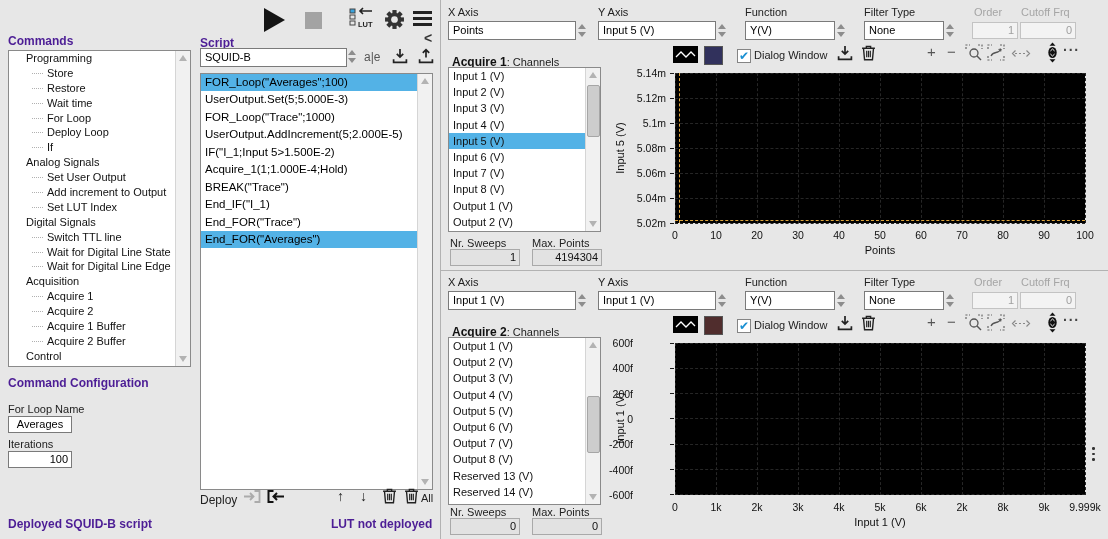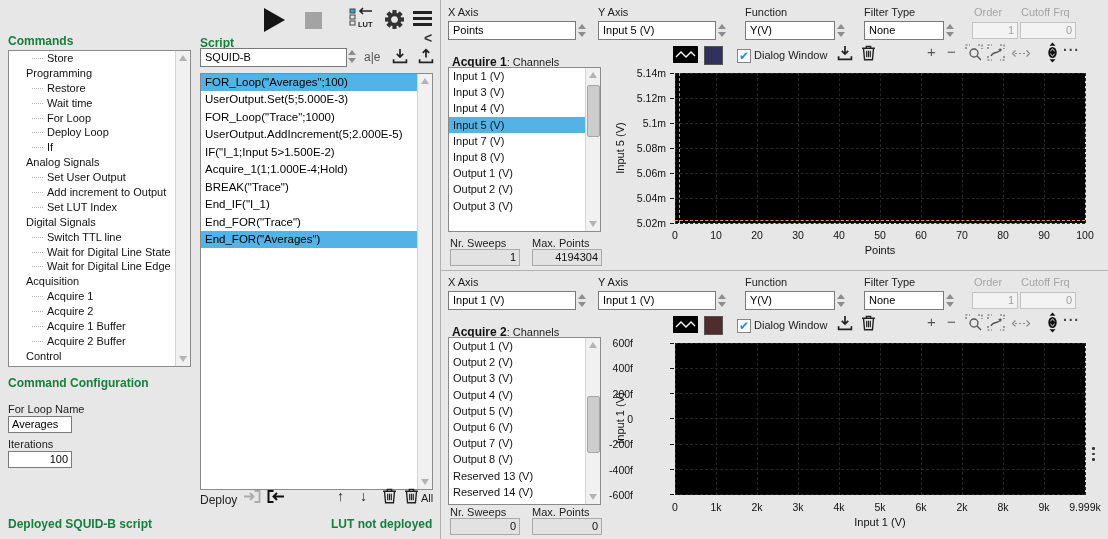--- a/index.html
+++ b/index.html
@@ -3,21 +3,21 @@
 <meta charset="utf-8">
 <style>
   html,body{margin:0;padding:0;}
   body{
     width:1108px;height:539px;position:relative;overflow:hidden;
     background:#e7e7e7;
     font-family:"Liberation Sans","DejaVu Sans",sans-serif;
     -webkit-font-smoothing:antialiased;
   }
   .abs{position:absolute;}
-  .hdg{position:absolute;font-size:12px;font-weight:bold;color:#15803d;white-space:nowrap;}
+  .hdg{position:absolute;font-size:12px;font-weight:bold;color:#4c1d95;white-space:nowrap;}
   .lbl{position:absolute;font-size:11px;color:#222;white-space:nowrap;}
   .lbl.dis{color:#a5a5a5;}
   .listbox{position:absolute;background:#fff;border:1px solid #8a8a8a;overflow:hidden;}
   
   .sb{position:absolute;right:0;top:0;bottom:0;width:14px;background:#f1f1f1;border-left:1px solid #d5d5d5;}
   .sb .aru,.sb .ard{position:absolute;left:3px;width:0;height:0;border-left:4px solid transparent;border-right:4px solid transparent;}
   .sb .aru{top:4px;border-bottom:6px solid #b3b3b3;}
   .sb .ard{bottom:4px;border-top:6px solid #b3b3b3;}
   .sb .thumb{position:absolute;left:1px;width:11px;background:#cdcdcd;border:1px solid #a6a6a6;border-radius:2px;}
   
@@ -26,21 +26,21 @@
   .trow.lvl2{padding-left:23px;}
   .trow .conn{display:none;}
   .trow.lvl2 .conn{display:inline-block;width:11px;height:0;border-top:1px dotted #b0b0b0;margin-right:4px;flex:none;}
   
   .srow{height:17.45px;line-height:17.45px;font-size:11.5px;color:#000;padding-left:4px;white-space:nowrap;}
   .srow.selected{background:#53b2e6;}
   
   .crow{height:16.2px;line-height:16.2px;font-size:11px;color:#111;padding-left:4px;white-space:nowrap;}
   .crow.selected{background:#53b2e6;}
   
-  .tinput{position:absolute;background:#fff;border:1px solid #7a7a7a;font-size:11px;line-height:15px;padding:0 3px;color:#000;white-space:nowrap;overflow:hidden;}
+  .tinput{position:absolute;background:#fff;border:1px solid #7a7a7a;font-size:11px;line-height:15px;padding:0 3px;color:#000;white-space:nowrap;overflow:hidden;text-align:center;}
   .combo{position:absolute;height:17px;background:#fff;border:1px solid #7a7a7a;font-size:11px;line-height:17px;padding-left:4px;color:#000;white-space:nowrap;overflow:hidden;}
   .spin{position:absolute;width:12px;height:19px;display:flex;flex-direction:column;justify-content:center;align-items:center;gap:3px;}
   .spin i{display:block;width:0;height:0;border-left:4px solid transparent;border-right:4px solid transparent;}
   .spin .up{border-bottom:5px solid #8d8d8d;}
   .spin .dn{border-top:5px solid #8d8d8d;}
   .rofield{position:absolute;background:#e2e2e2;border:1px solid #a9a9a9;font-size:11px;line-height:15px;text-align:right;padding:0 3px;color:#111;}
   .disfield{position:absolute;background:#f3f3f3;border:1px solid #c3c3c3;font-size:11px;line-height:15px;text-align:right;padding:0 3px;color:#a0a0a0;}
   
   .play{position:absolute;width:0;height:0;border-left:21px solid #151515;border-top:12px solid transparent;border-bottom:12px solid transparent;}
   .stop{position:absolute;width:17px;height:17px;background:#a3a3a3;}
@@ -71,26 +71,26 @@
   svg{display:block;}
 </style>
 </head>
 <body>
 
 <div class="hdg" style="left:8px;top:34px;">Commands</div>
 
 <div class="listbox" style="left:8px;top:50px;width:181px;height:315px;">
   <div>
 
-  <div class="trow lvl2">
+  <div class="trow lvl1">
+        <span>Programming</span>
+      </div>
+      <div class="trow lvl2">
         <span class="conn"></span>
         <span>Store</span>
-      </div>
-      <div class="trow lvl1">
-        <span>Programming</span>
       </div>
       <div class="trow lvl2">
         <span class="conn"></span>
         <span>Restore</span>
       </div>
       <div class="trow lvl2">
         <span class="conn"></span>
         <span>Wait time</span>
       </div>
       <div class="trow lvl2">
@@ -371,23 +371,25 @@
 <div class="glyph" style="left:1063px;top:42px;font-size:14px;font-weight:bold;color:#444;letter-spacing:1px;">···</div>
 
 <div class="abs" style="left:452px;top:52px;white-space:nowrap;">
   <span style="font-size:12px;font-weight:bold;color:#111;">Acquire 1</span><span style="font-size:11px;color:#222;">: Channels</span>
 </div>
 
 <div class="listbox" style="left:448px;top:67px;width:151px;height:163px;">
   <div>
 
   <div class="crow"><span>Input 1 (V)</span></div>
+      <div class="crow"><span>Input 2 (V)</span></div>
       <div class="crow"><span>Input 3 (V)</span></div>
       <div class="crow"><span>Input 4 (V)</span></div>
       <div class="crow selected"><span>Input 5 (V)</span></div>
+      <div class="crow"><span>Input 6 (V)</span></div>
       <div class="crow"><span>Input 7 (V)</span></div>
       <div class="crow"><span>Input 8 (V)</span></div>
       <div class="crow"><span>Output 1 (V)</span></div>
       <div class="crow"><span>Output 2 (V)</span></div>
       <div class="crow"><span>Output 3 (V)</span></div>
     </div>
   <div class="sb">
     <span class="aru"></span>
     <div class="thumb" style="top:17px;height:50px;"></div>
     <span class="ard"></span>

